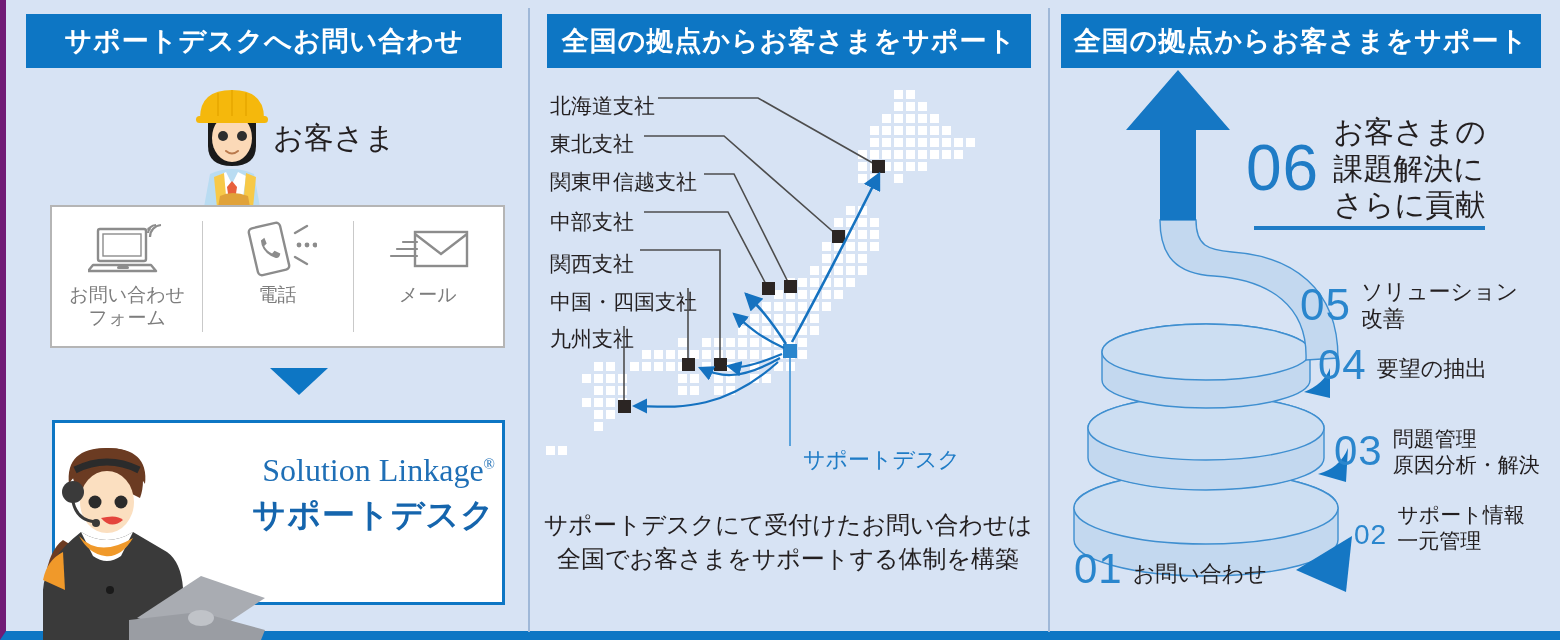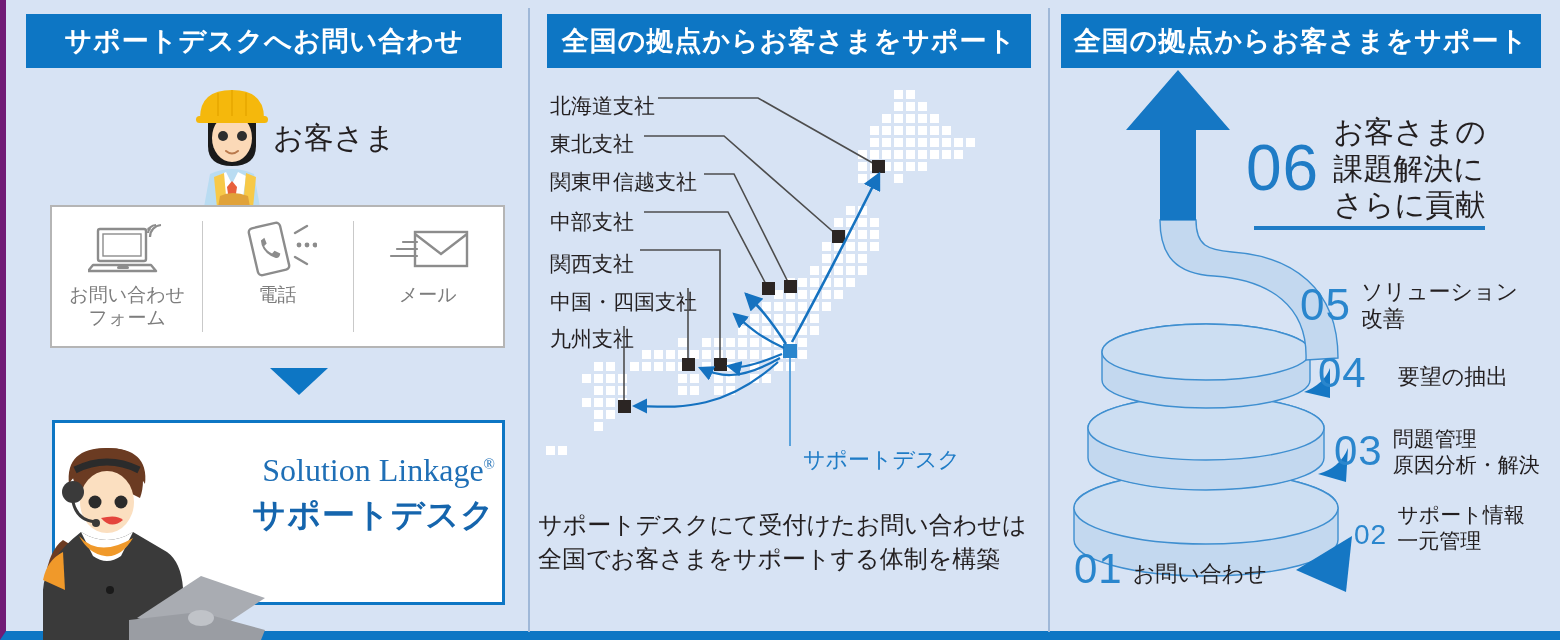--- a/index.html
+++ b/index.html
@@ -76,21 +76,21 @@
 
   
   #p2{left:522px;width:520px;}
   #p2 .hdr{left:19px;top:14px;width:484px;height:54px;font-size:27px;}
   .branch-label{
     position:absolute;font-size:21px;color:#231f20;white-space:nowrap;
   }
   .map-area{position:absolute;left:0;top:76px;width:520px;height:420px;}
   .map-caption{
     position:absolute;left:10px;top:508px;width:500px;
-    font-size:24px;color:#231f20;line-height:1.42;
+    text-align:center;font-size:24px;color:#231f20;line-height:1.42;
   }
   .sd-map-label{
     position:absolute;left:275px;top:445px;font-size:22px;color:#1f7cc6;white-space:nowrap;
   }
 
   
   #p3{left:1042px;width:518px;}
   #p3 .hdr{left:13px;top:14px;width:480px;height:54px;font-size:27px;}
   .spiral-area{position:absolute;left:0;top:70px;width:300px;height:560px;}
   .step{position:absolute;display:flex;align-items:center;}
@@ -103,21 +103,21 @@
   }
   #step06{left:1240px;top:112px;}
   #step06 .step-num{font-size:64px;color:#1f7cc6;}
   #step06 .step-txt{font-size:30px;margin-left:14px;margin-top:2px;line-height:1.22;}
   .step06-rule{
     position:absolute;left:1248px;top:226px;width:231px;height:4px;background:#1f7cc6;
   }
   #step05{left:1294px;top:278px;}
   #step05 .step-num{font-size:44px;}
   #step05 .step-txt{font-size:22px;}
-  #step04{left:1312px;top:352px;gap:21px;}
+  #step04{left:1312px;top:344px;}
   #step04 .step-num{font-size:42px;}
   #step04 .step-txt{font-size:22px;margin-top:8px;}
   #step03{left:1328px;top:424px;}
   #step03 .step-num{font-size:42px;}
   #step03 .step-txt{font-size:21px;margin-top:2px;}
   #step02{left:1348px;top:500px;}
   #step02 .step-num{font-size:28px;margin-top:16px;}
   #step02 .step-txt{font-size:21px;margin-top:2px;}
   #step01{left:1068px;top:548px;}
   #step01 .step-num{font-size:42px;}

